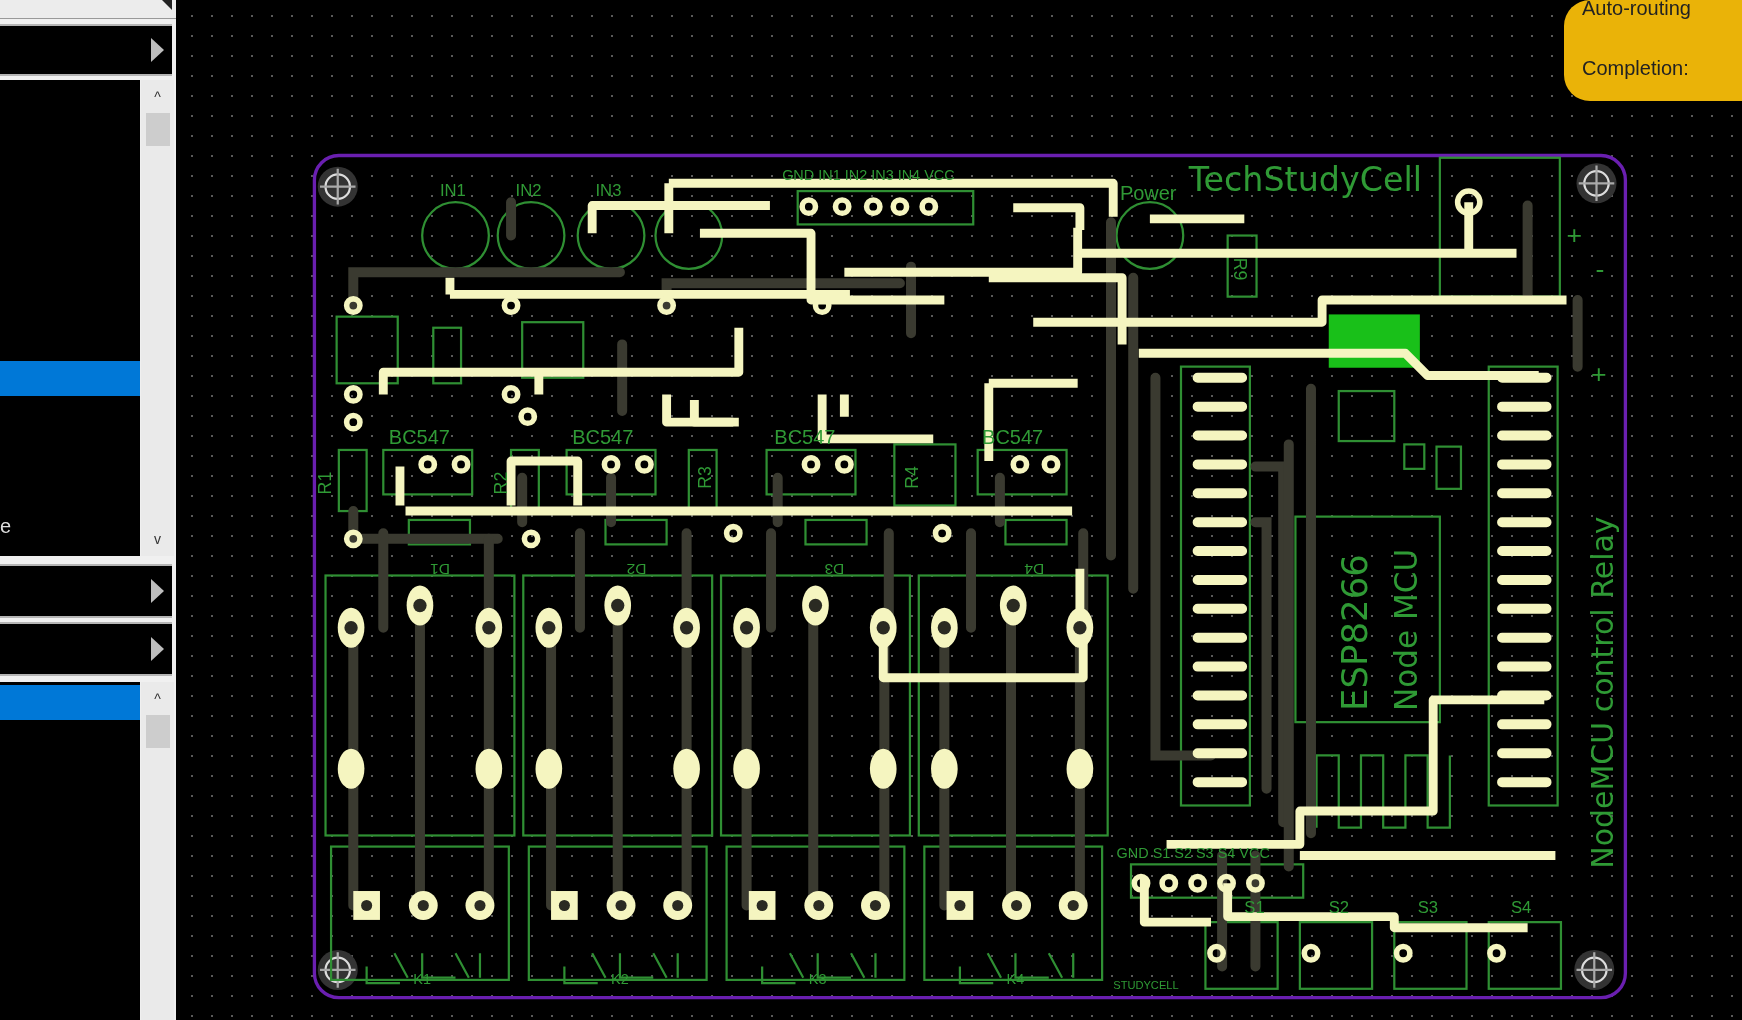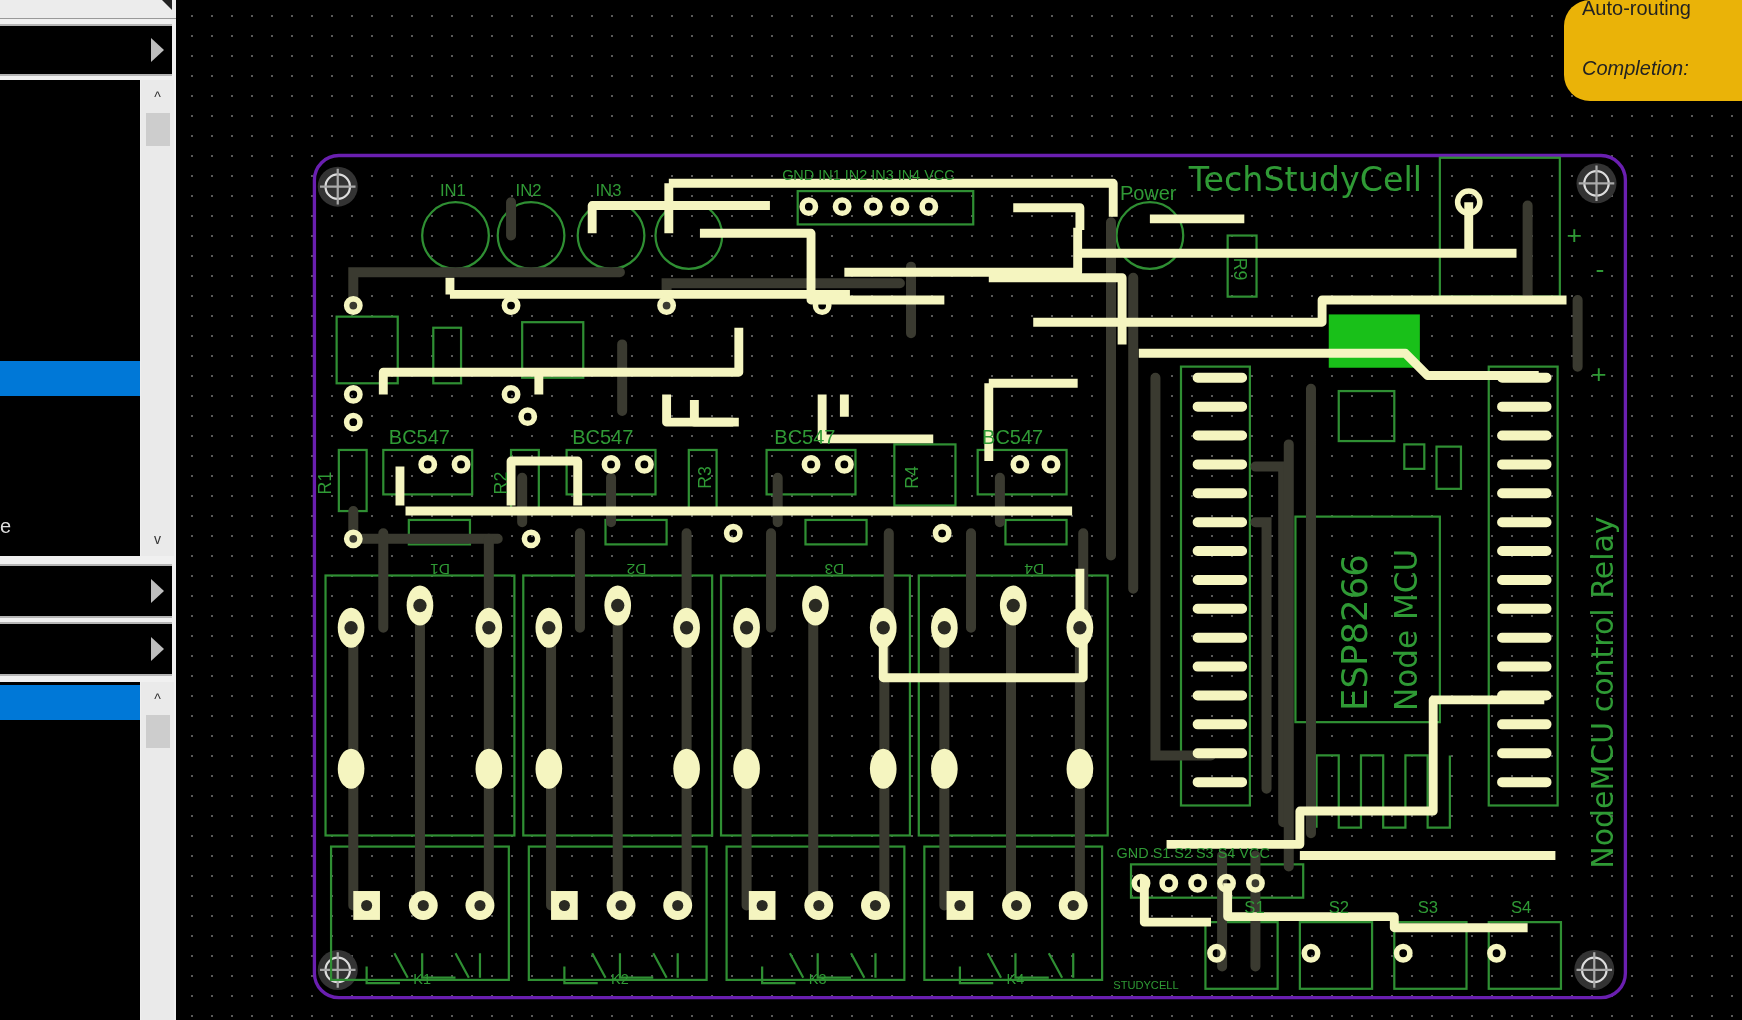--- a/index.html
+++ b/index.html
@@ -301,14 +301,14 @@
     <text x="0" y="0" font-size="27" font-family="DejaVu Sans, sans-serif" transform="translate(1452 782) rotate(-90)">NodeMCU control Relay</text>
     <text x="1410" y="220" font-size="24">+</text>
     <text x="1436" y="250" font-size="24">-</text>
     <text x="1432" y="345" font-size="24">+</text>
   </g>
   </g>
 </svg>
 
 <div class="status-panel">
   <div style="top:-3px;">Auto-routing</div>
-  <div style="top:57px;font-style:italic;">Completion:</div>
+  <div style="top:57px;">Completion:</div>
 </div>
 
 </body></html>

